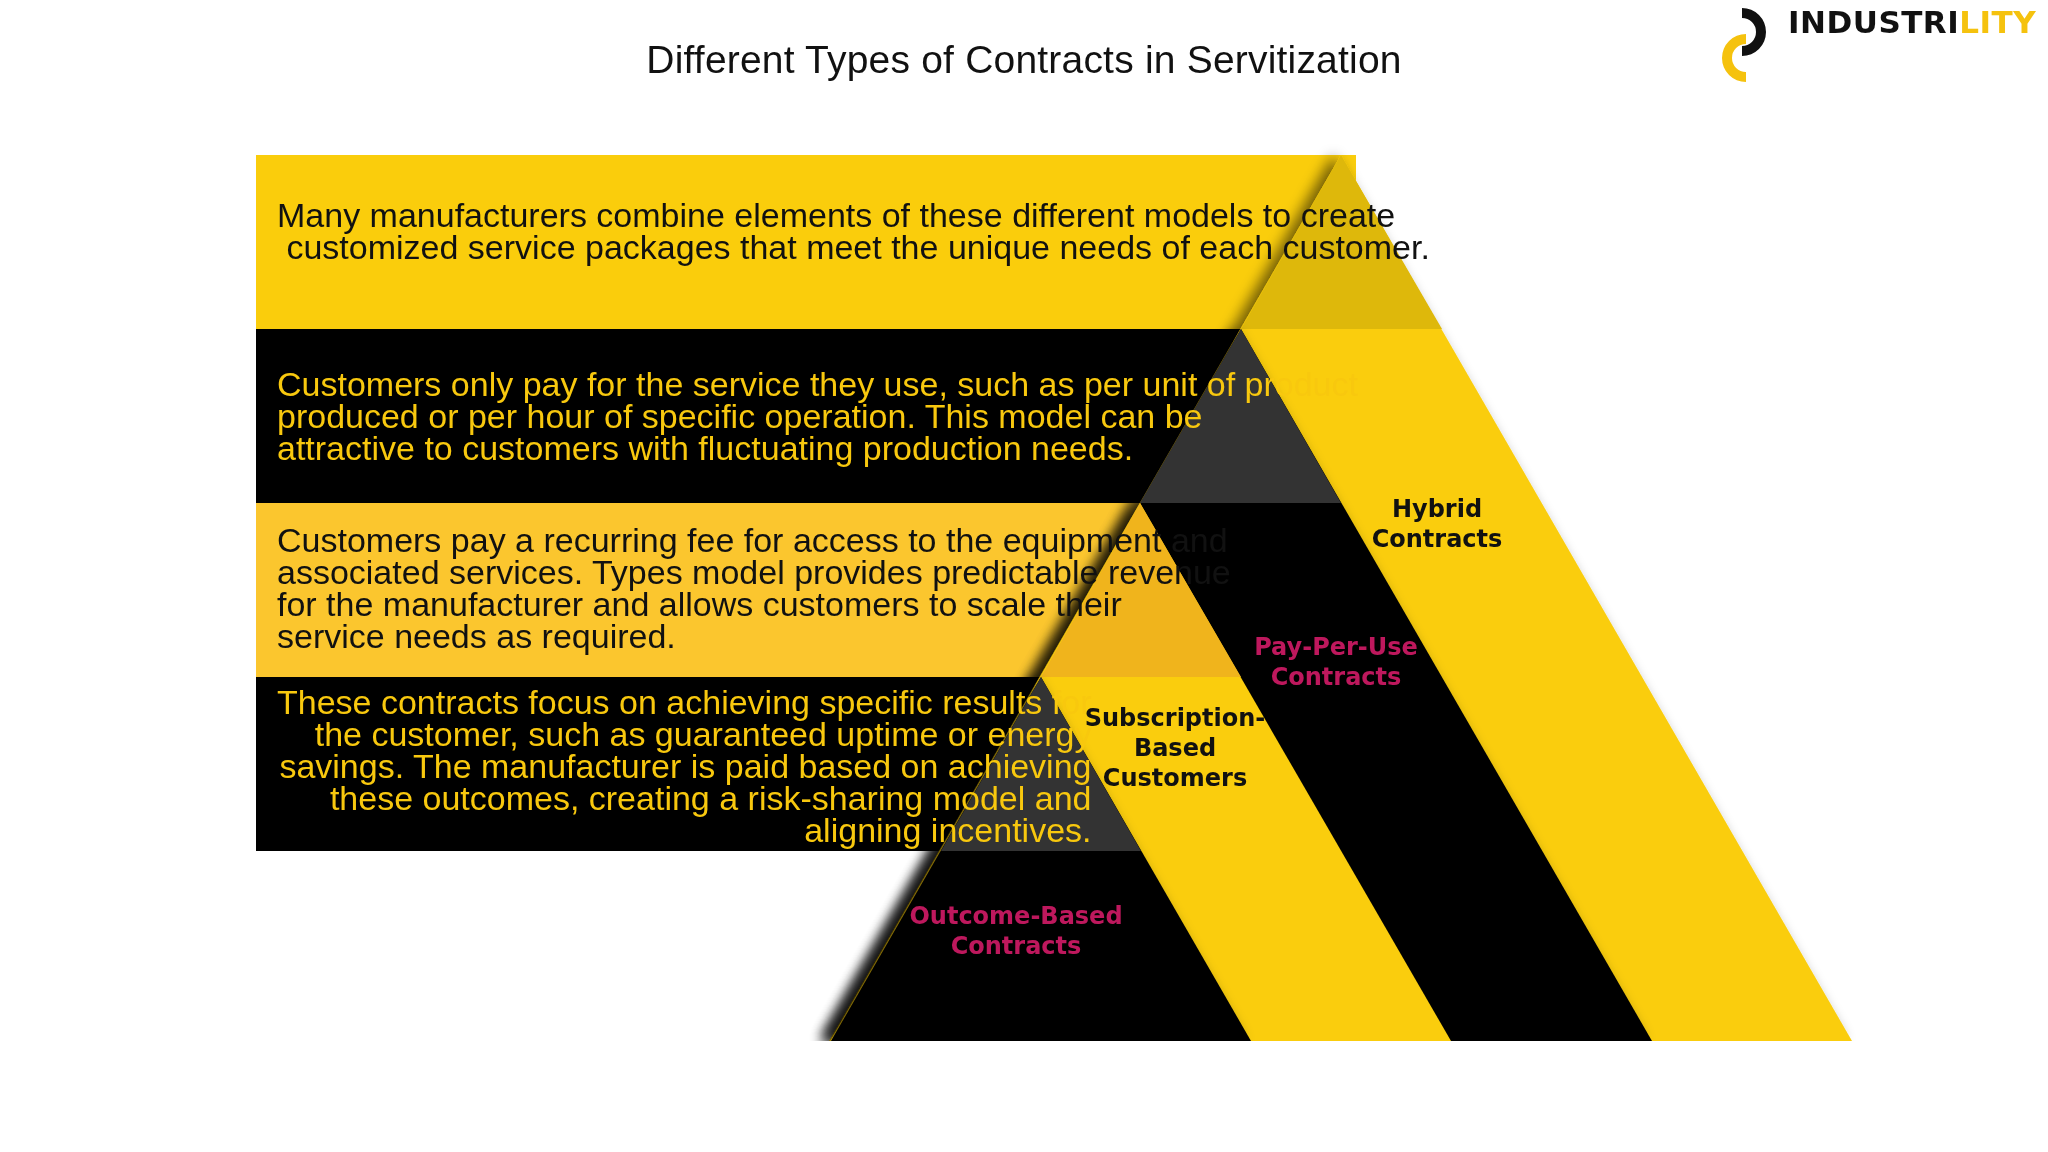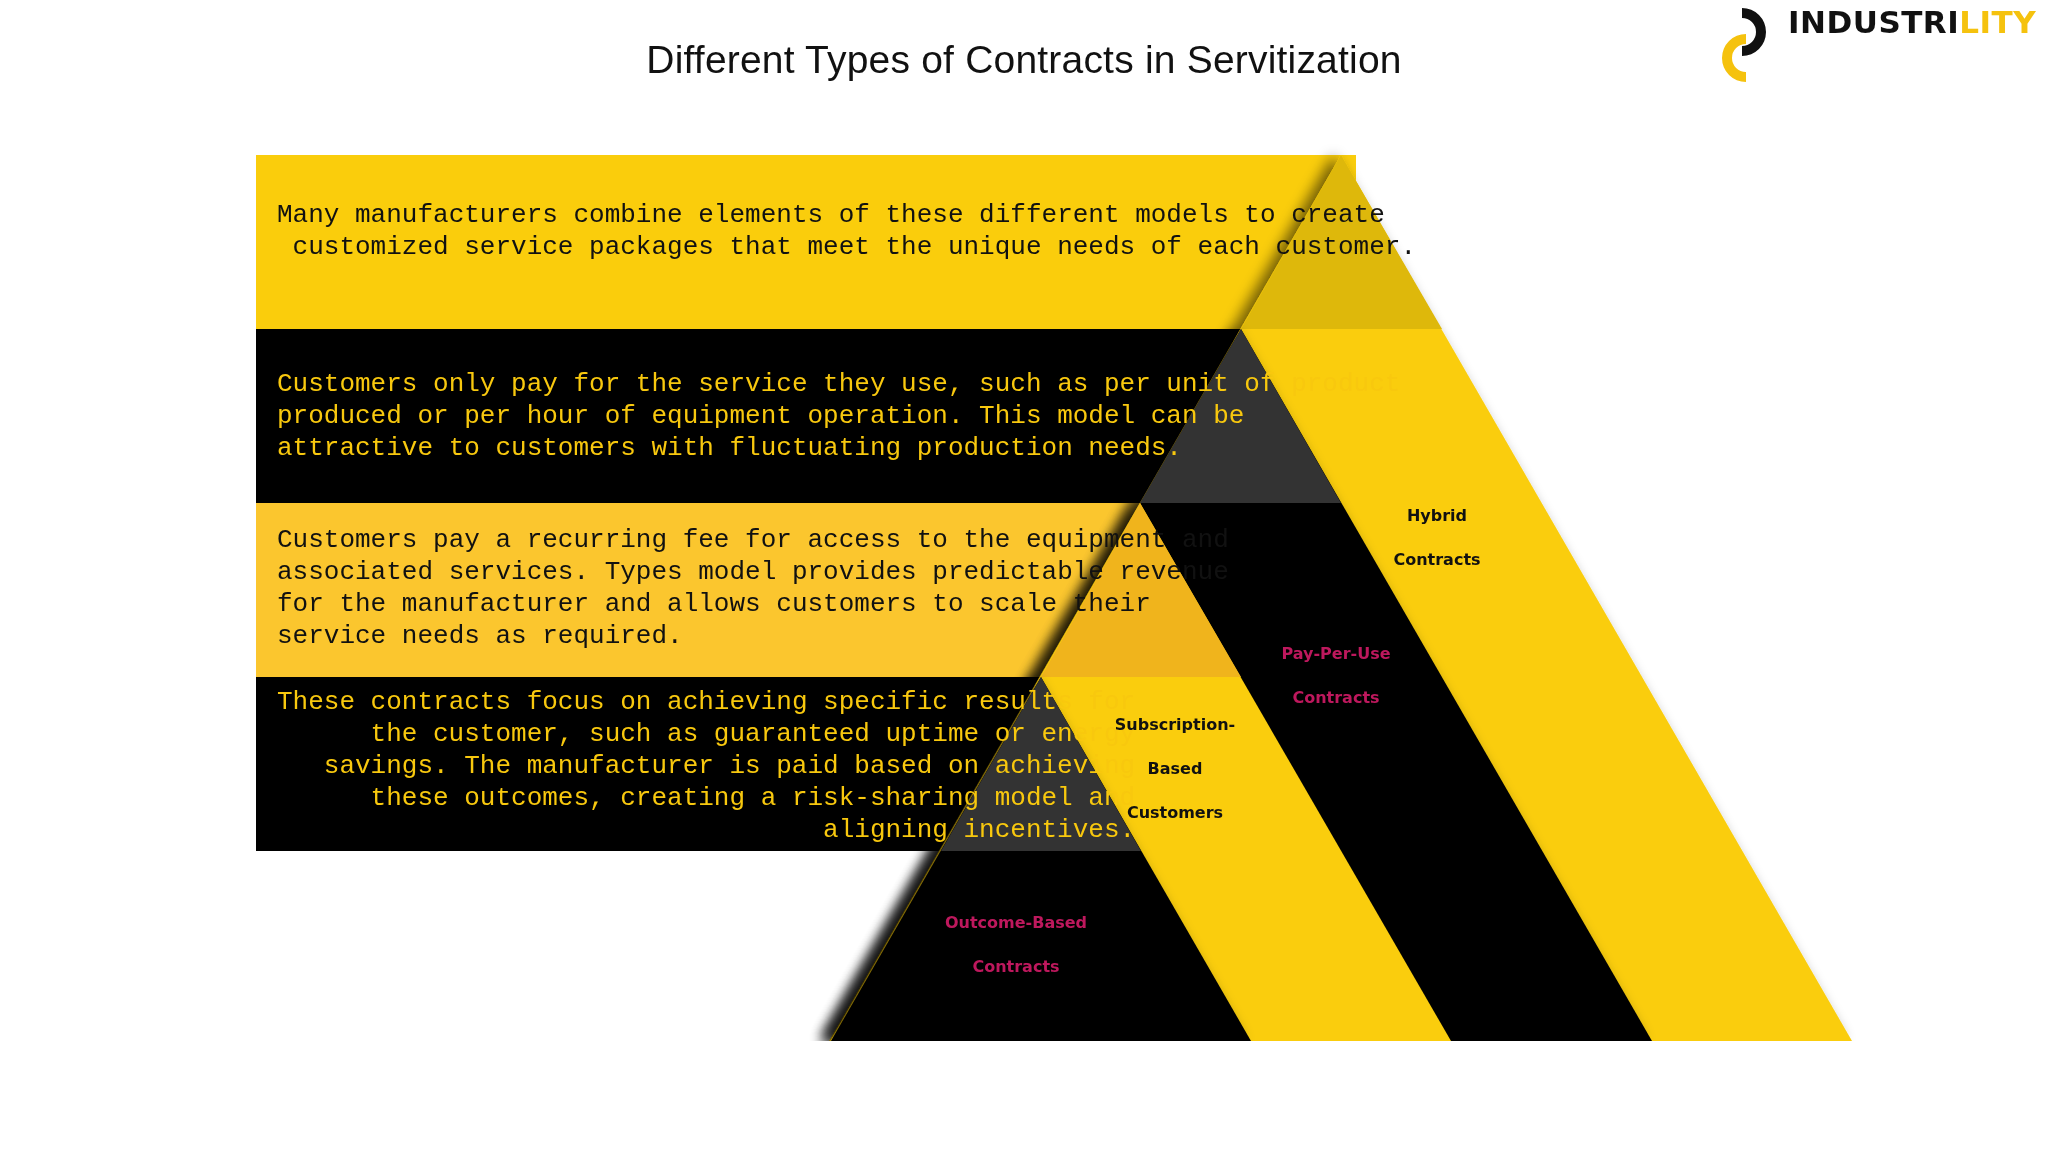--- a/index.html
+++ b/index.html
@@ -5,24 +5,24 @@
   html, body { margin:0; padding:0; }
   body { width:2048px; height:1152px; position:relative; background:#ffffff; overflow:hidden;
          font-family:"Liberation Sans", "DejaVu Sans", sans-serif; }
   .title { position:absolute; left:0; width:2048px; top:38px; text-align:center; font-size:39px; color:#111; letter-spacing:0.2px; padding-left:0; }
   .title span { display:inline-block; transform:translateX(-0px); }
   .logo { position:absolute; left:1716px; top:4px; height:84px; display:flex; }
   .logo-text { font-family:"DejaVu Sans", sans-serif; font-weight:bold; font-size:31px; letter-spacing:0.5px; margin-left:10px; margin-top:0px; }
   .logo-text .dark { color:#111; }
   .logo-text .accent { color:#F5C20E; }
   svg.pyr { position:absolute; left:0; top:0; }
-  .desc { position:absolute; left:277px; font-size:26px; line-height:32px; font-family:Liberation Mono, monospace; white-space:pre; }
+  .desc { position:absolute; left:277px; font-size:34px; line-height:32px; font-family:Liberation Sans, sans-serif; white-space:pre; }
   .desc.dark { color:#111; }
   .desc.light { color:#F8C80E; }
-  .label { position:absolute; text-align:center; font-family:"DejaVu Sans", sans-serif; font-weight:bold; font-size:16px; line-height:44px; transform:translateX(-50%); white-space:pre; }
+  .label { position:absolute; text-align:center; font-family:"DejaVu Sans", sans-serif; font-weight:bold; font-size:24px; line-height:30px; transform:translateX(-50%); white-space:pre; }
   .label.dark { color:#111; }
   .label.light { color:#be185d; }
 </style>
 </head>
 <body>
 
 <div class="title"><span>Different Types of Contracts in Servitization</span></div>
 
 <div class="logo">
   <svg width="62" height="82" viewBox="0 0 62 82">
@@ -75,21 +75,21 @@
     <polygon points="1041,677 1251,1041 831,1041" fill="#000000"></polygon>
   </g>
   <polygon points="1041,677 1141,851 941,851" fill="#333333"></polygon>
 
   <rect x="700" y="1041" width="1300" height="60" fill="#ffffff"></rect>
 </svg>
 
 <div class="desc dark" style="top:199px;">Many manufacturers combine elements of these different models to create
  customized service packages that meet the unique needs of each customer.</div>
 <div class="desc light" style="top:368px;">Customers only pay for the service they use, such as per unit of product
-produced or per hour of equipment operation. This model can be
+produced or per hour of specific operation. This model can be
 attractive to customers with fluctuating production needs.</div>
 <div class="desc dark" style="top:524px;">Customers pay a recurring fee for access to the equipment and
 associated services. Types model provides predictable revenue
 for the manufacturer and allows customers to scale their
 service needs as required.</div>
 <div class="desc light" style="top:686px;text-align:right;">These contracts focus on achieving specific results for
 the customer, such as guaranteed uptime or energy
 savings. The manufacturer is paid based on achieving
 these outcomes, creating a risk-sharing model and
 aligning incentives.</div>

